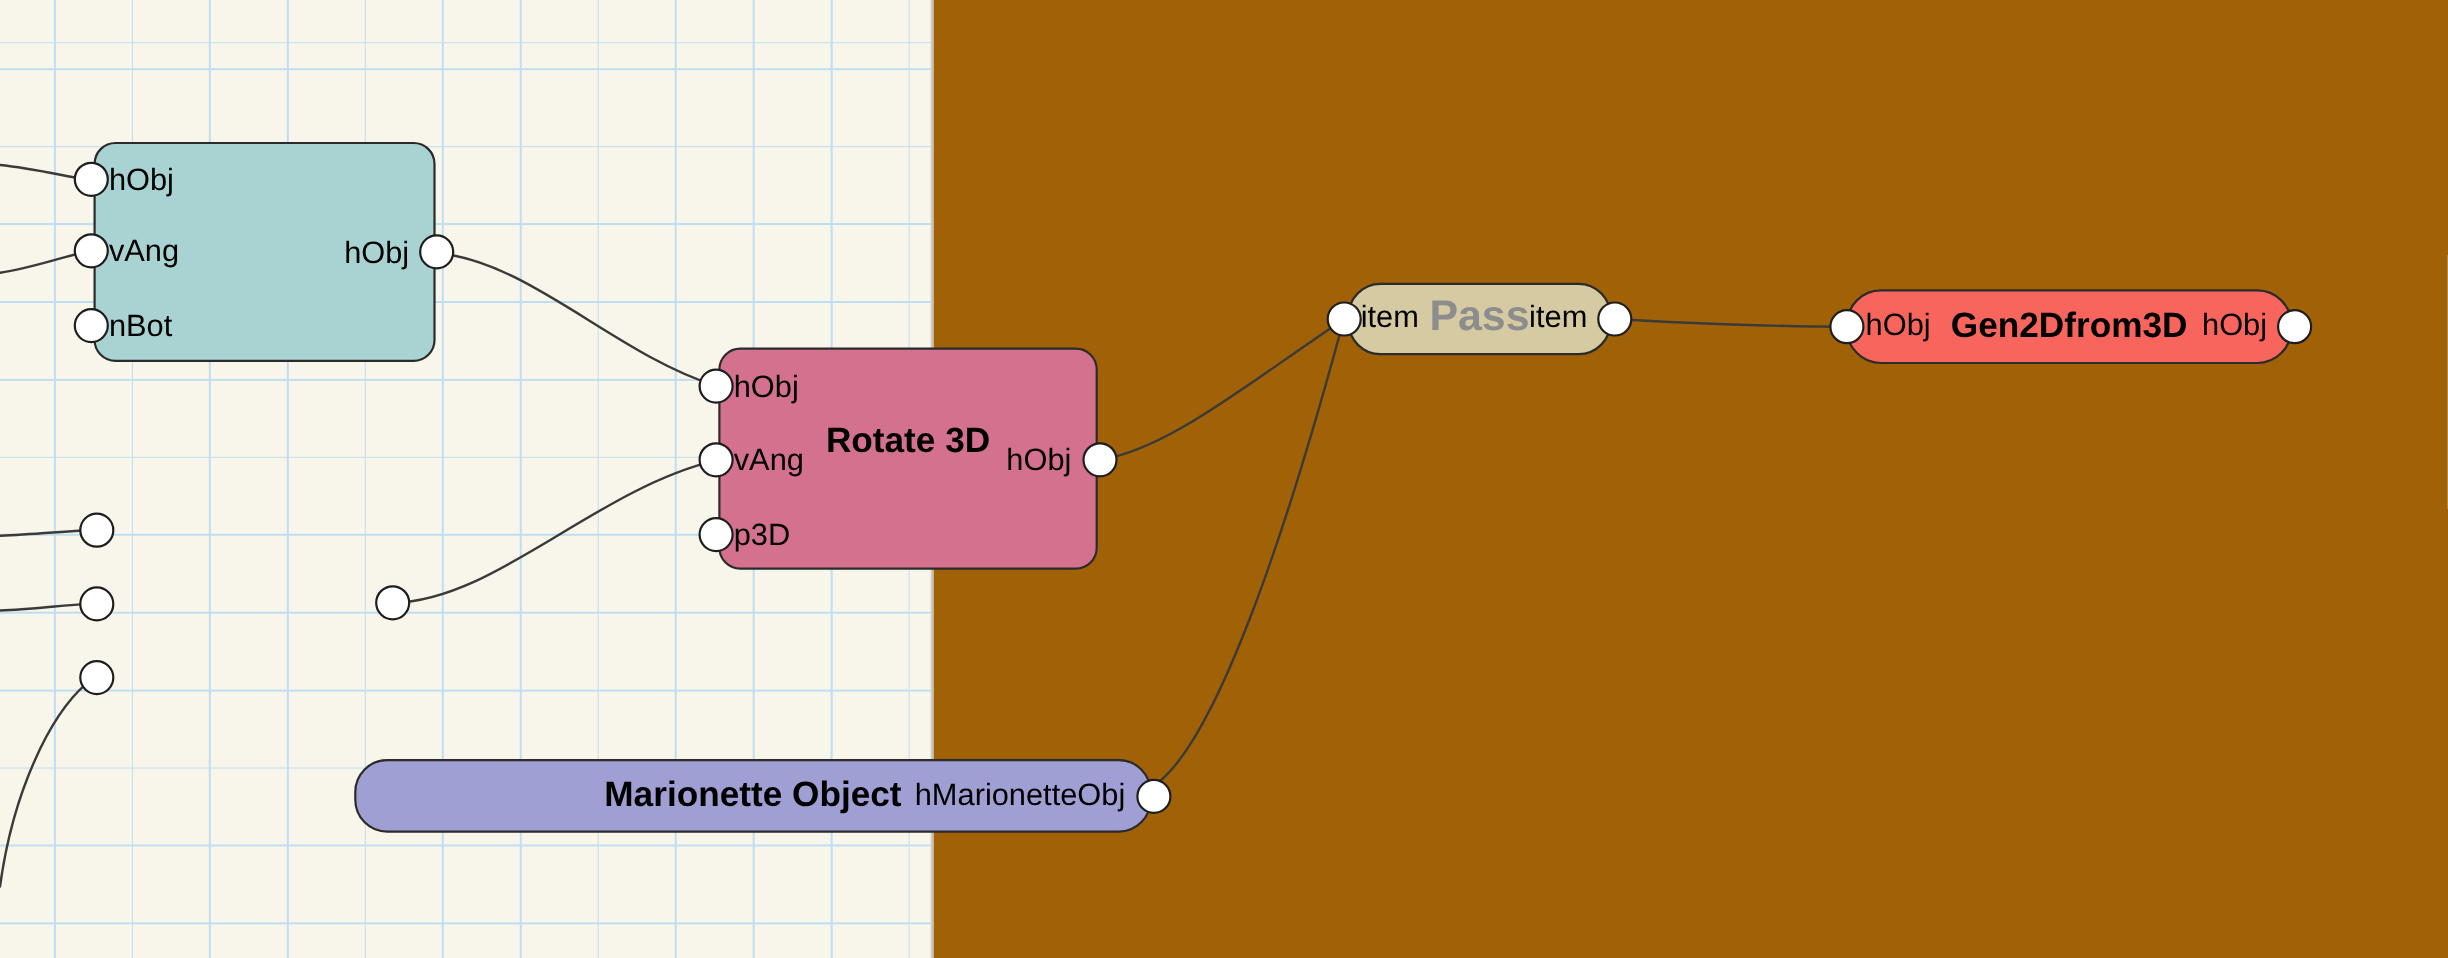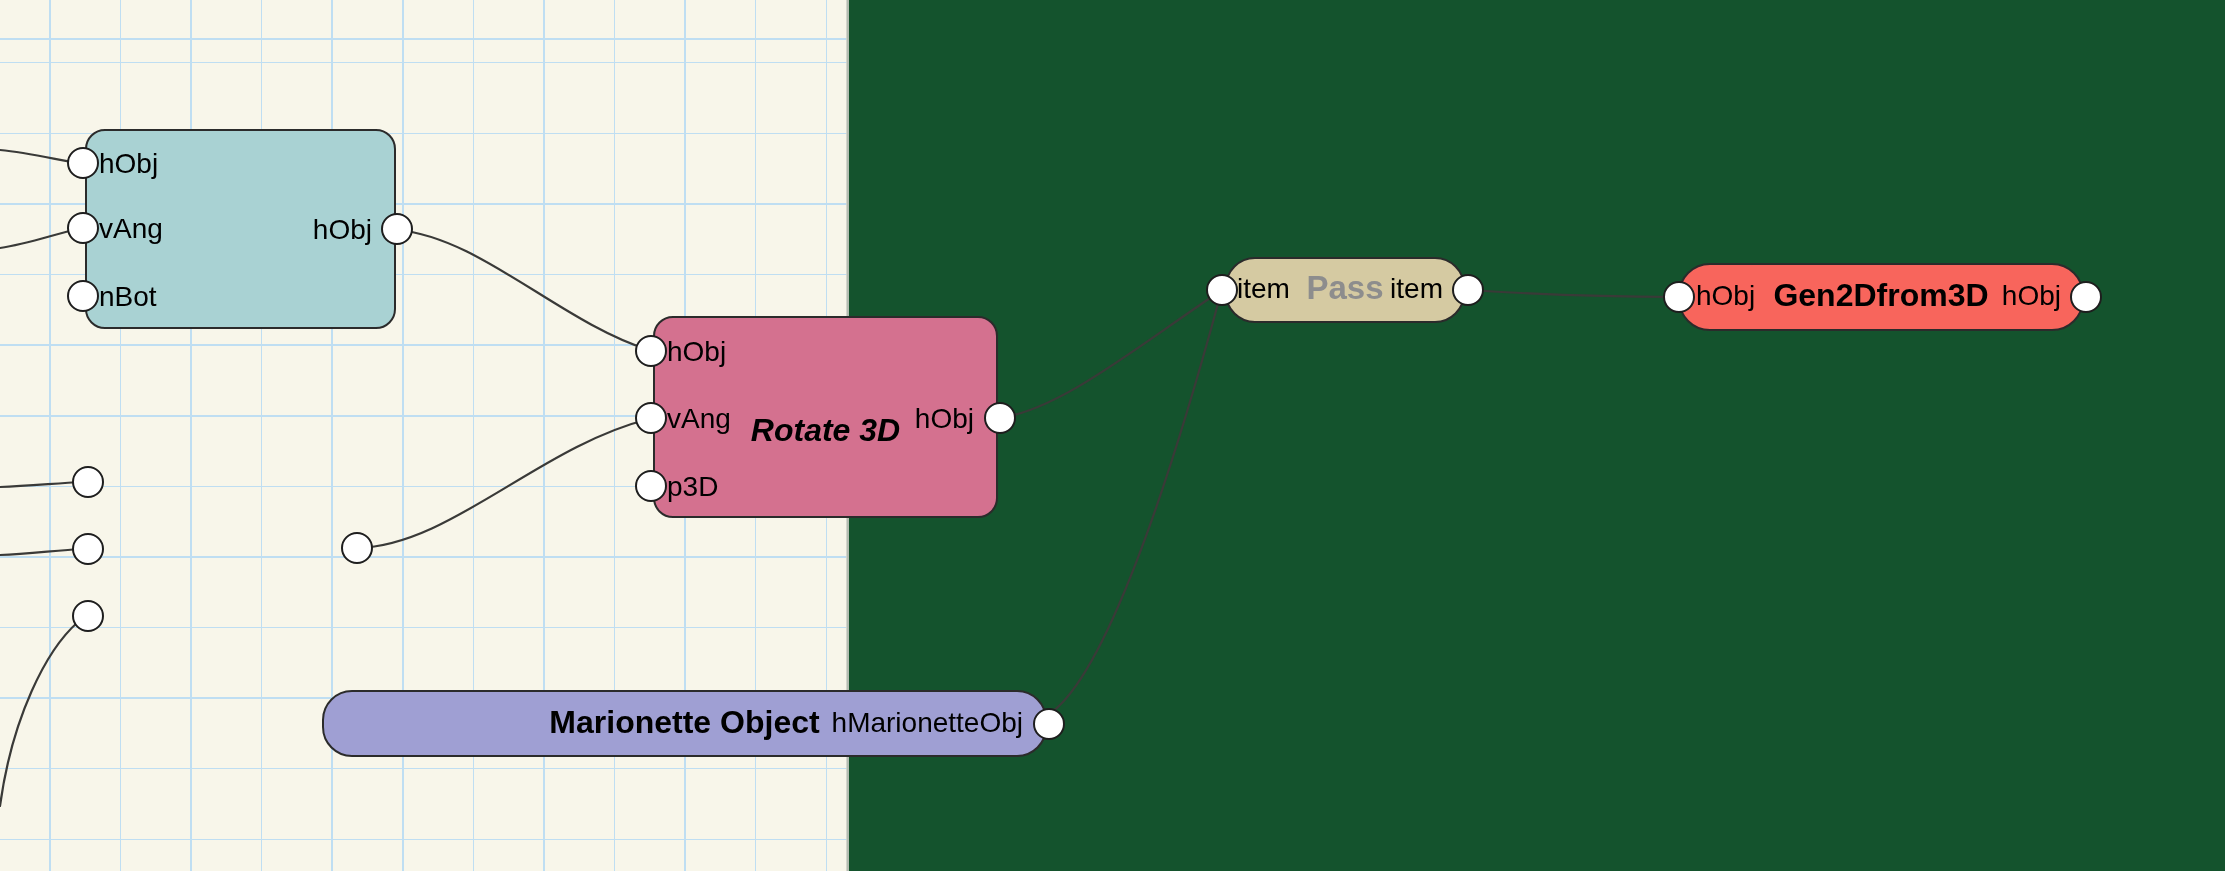--- a/index.html
+++ b/index.html
@@ -1,19 +1,19 @@
 <!DOCTYPE html>
 <html><head>
 <meta charset="utf-8">
 <style>
   html,body{margin:0;padding:0;}
   .stage{
     position:relative;
     width:2225px;height:871px;
-    background:#14532d;
+    background:#a16207;
     overflow:hidden;
     font-family:"Liberation Sans", sans-serif;
   }
   
   .grid{
     position:absolute;left:0;top:0;width:847px;height:871px;
     background-color:#f8f6ea;
     background-image:
       repeating-linear-gradient(to right,#bfdef2 0px,#bfdef2 1.5px,transparent 1.5px,transparent 70.6px),
       repeating-linear-gradient(to bottom,#bfdef2 0px,#bfdef2 1.5px,transparent 1.5px,transparent 70.6px);
@@ -83,27 +83,27 @@
     <span class="plabel in" style="top:99px">vAng</span>
     <span class="plabel in" style="top:167px">nBot</span>
     <span class="plabel out" style="top:100px">hObj</span>
   </div>
 
 
   <div class="node" style="left: 653px; top: 316px; width: 345px; height: 202px; background-color: rgb(212, 113, 143);">
     <span class="plabel in" style="top:35px">hObj</span>
     <span class="plabel in" style="top:102px">vAng</span>
     <span class="plabel in" style="top:170px">p3D</span>
-    <span class="title" style="top: 114px; color: rgb(0, 0, 0); font-style: italic;">Rotate 3D</span>
+    <span class="title" style="top: 84px; color: rgb(0, 0, 0);">Rotate 3D</span>
     <span class="plabel out" style="top:102px">hObj</span>
   </div>
 
   <div class="node pill" style="left: 1225px; top: 257px; width: 240px; height: 66px; background-color: rgb(213, 202, 162);">
     <span class="plabel in vmid" style="left:10px">item</span>
-    <span class="title vmid" style="font-size: 33px; color: rgb(141, 141, 141);">Pass</span>
+    <span class="title vmid" style="font-size: 39px; color: rgb(141, 141, 141);">Pass</span>
     <span class="plabel out vmid" style="right:20px">item</span>
   </div>
 
   <div class="node pill" style="left: 1678px; top: 263px; width: 406px; height: 68px; border-radius: 32px; background-color: rgb(248, 101, 92);">
     <span class="plabel in vmid" style="left:16px">hObj</span>
     <span class="title vmid" style="color: rgb(0, 0, 0);">Gen2Dfrom3D</span>
     <span class="plabel out vmid" style="right:21px">hObj</span>
   </div>
 
   <div class="node pill" style="left: 322px; top: 690px; width: 725px; height: 67px; background-color: rgb(159, 159, 211);">

